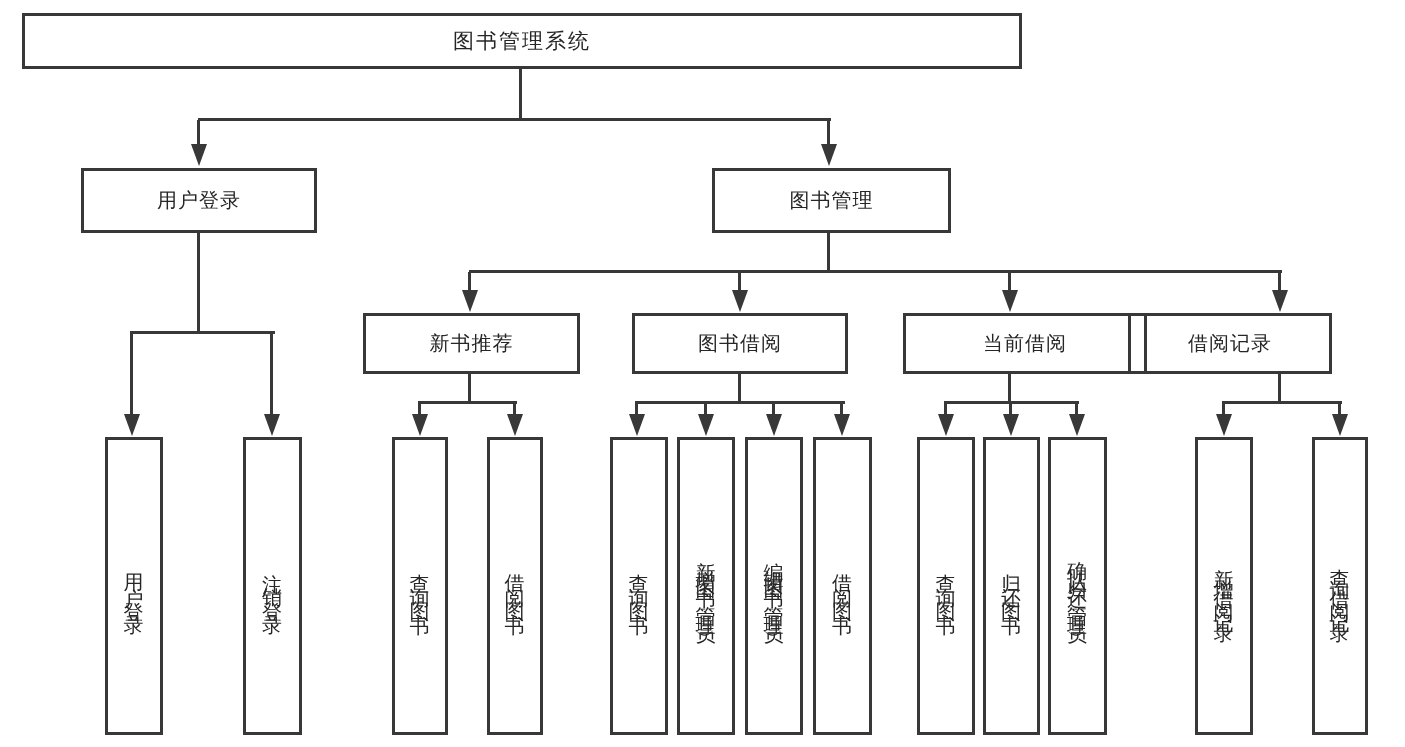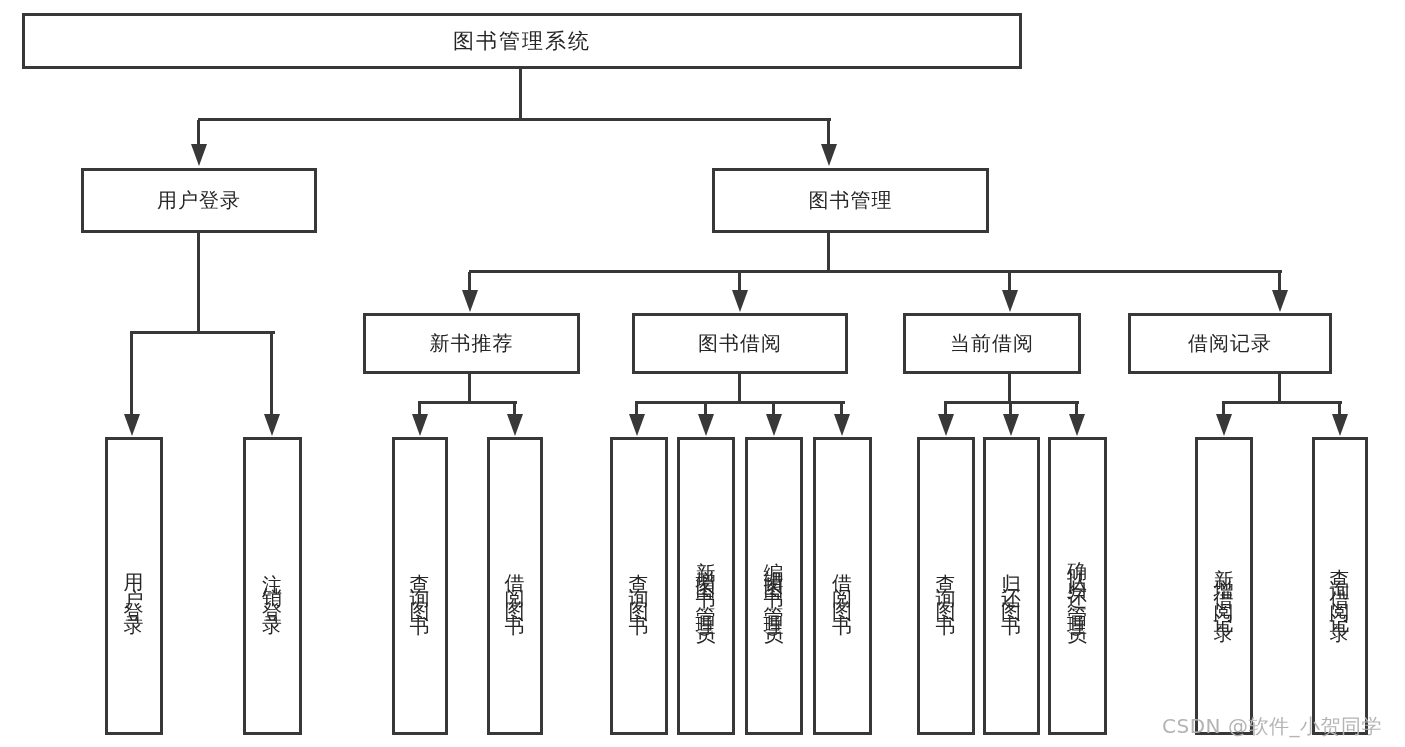--- a/index.html
+++ b/index.html
@@ -30,21 +30,20 @@
 
   
   .watermark{position:absolute;left:1162px;top:713px;font-size:20px;color:#b4b4b4;
              letter-spacing:0.5px;white-space:nowrap;z-index:3;}
 </style>
 </head>
 <body>
 
 <div id="canvas">
 
-  <div class="watermark">CSDN @软件_小贺同学</div>
 
   <div class="vl" style="left:519px;top:69px;height:51px"></div>
   <div class="hl" style="left:198px;top:118px;width:633px"></div>
   <div class="vl" style="left:197px;top:120px;height:28px"></div>
   <div class="ah" style="left:191px;top:144px"></div>
   <div class="vl" style="left:827px;top:120px;height:28px"></div>
   <div class="ah" style="left:821px;top:144px"></div>
 
   <div class="vl" style="left:197px;top:233px;height:101px"></div>
   <div class="hl" style="left:130px;top:331px;width:145px"></div>
@@ -98,31 +97,31 @@
   <div class="vl" style="left:1338px;top:403px;height:14px"></div>
   <div class="ah" style="left:1332px;top:414px"></div>
 
   <div class="box root" style="left:22px;top:13px;width:1000px;height:56px">
     <span class="lbl">图书管理系统</span>
   </div>
 
   <div class="box" style="left:81px;top:168px;width:236px;height:65px">
     <span class="lbl">用户登录</span>
   </div>
-  <div class="box" style="left:712px;top:168px;width:277px;height:65px">
+  <div class="box" style="left:712px;top:168px;width:239px;height:65px">
     <span class="lbl">图书管理</span>
   </div>
 
   <div class="box" style="left:632px;top:313px;width:216px;height:61px">
     <span class="lbl">图书借阅</span>
   </div>
   <div class="box" style="left:363px;top:313px;width:217px;height:61px">
     <span class="lbl">新书推荐</span>
   </div>
-  <div class="box" style="left:903px;top:313px;width:178px;height:61px">
+  <div class="box" style="left:903px;top:313px;width:244px;height:61px">
     <span class="lbl">当前借阅</span>
   </div>
   <div class="box" style="left:1128px;top:313px;width:204px;height:61px">
     <span class="lbl">借阅记录</span>
   </div>
 
   <div class="box leaf" style="left:105px;width:58px">
     <span class="vtext ls14">用户登录</span>
   </div>
   <div class="box leaf" style="left:243px;width:59px">

